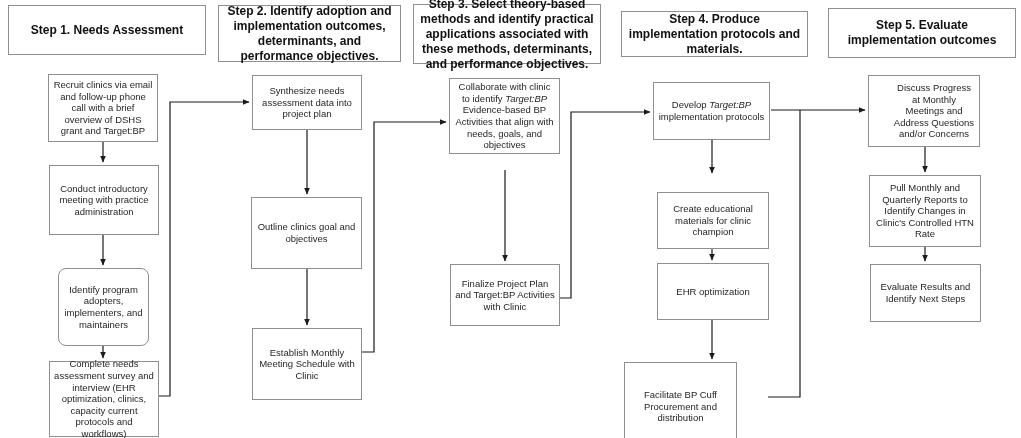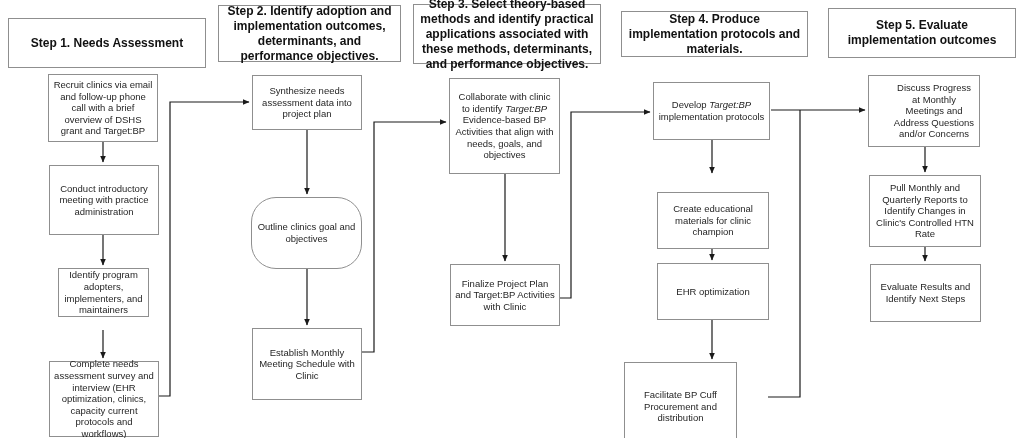--- a/index.html
+++ b/index.html
@@ -64,50 +64,50 @@
     <path class="conn" d="M925 147 L925 172" marker-end="url(#arr)"></path>
     <path class="conn" d="M925 247 L925 261" marker-end="url(#arr)"></path>
 
     <path class="conn" d="M158 396 L170 396 L170 102 L249 102" marker-end="url(#arr)"></path>
     <path class="conn" d="M362 352 L374 352 L374 122 L446 122" marker-end="url(#arr)"></path>
     <path class="conn" d="M560 298 L571 298 L571 112 L650 112" marker-end="url(#arr)"></path>
     <path class="conn" d="M768 397 L800 397 L800 110"></path>
     <path class="conn" d="M771 110 L865 110" marker-end="url(#arr)"></path>
   </svg>
 
-  <div class="hbox" style="left:8px;top:18px;width:198px;height:50px;">Step 1. Needs Assessment</div>
+  <div class="hbox" style="left:8px;top:5px;width:198px;height:50px;">Step 1. Needs Assessment</div>
   <div class="hbox" style="left:218px;top:5px;width:183px;height:57px;">Step 2. Identify adoption and implementation outcomes, determinants, and performance objectives.</div>
   <div class="hbox" style="left:413px;top:4px;width:188px;height:60px;">Step 3. Select theory-based methods and identify practical applications associated with these methods, determinants, and performance objectives.</div>
   <div class="hbox" style="left:621px;top:11px;width:187px;height:46px;">Step 4. Produce implementation protocols and materials.</div>
   <div class="hbox" style="left:828px;top:8px;width:188px;height:50px;">Step 5. Evaluate implementation outcomes</div>
 
   <div class="fbox" style="left:48px;top:74px;width:110px;height:68px;">
     <span>Recruit clinics via email and follow-up phone call with a brief overview of DSHS grant and Target:BP</span>
   </div>
   <div class="fbox" style="left:49px;top:165px;width:110px;height:70px;text-align:center;">
     <span>Conduct introductory meeting with practice administration</span>
   </div>
-  <div class="fbox" style="left:58px;top:268px;width:91px;height:49px;">
+  <div class="fbox" style="left:58px;top:268px;width:91px;height:78px;border-radius:8px;">
     <span>Identify program adopters, implementers, and maintainers</span>
   </div>
   <div class="fbox" style="left:49px;top:361px;width:110px;height:76px;padding:2px 2px;">
     <span>Complete needs assessment survey and interview (EHR optimization, clinics, capacity current protocols and workflows)</span>
   </div>
 
   <div class="fbox" style="left:252px;top:75px;width:110px;height:55px;">
     <span>Synthesize needs assessment data into project plan</span>
   </div>
-  <div class="fbox" style="left:251px;top:197px;width:111px;height:72px;border-radius:25px;">
+  <div class="fbox" style="left:251px;top:197px;width:111px;height:72px;">
     <span>Outline clinics goal and objectives</span>
   </div>
   <div class="fbox" style="left:252px;top:328px;width:110px;height:72px;">
     <span>Establish Monthly Meeting Schedule with Clinic</span>
   </div>
 
-  <div class="fbox" style="left:449px;top:78px;width:111px;height:96px;">
+  <div class="fbox" style="left:449px;top:78px;width:111px;height:76px;">
     <span><span>Collaborate with clinic to identify </span><em>Target:BP</em><span> Evidence-based BP Activities that align with needs, goals, and objectives</span></span>
   </div>
   <div class="fbox" style="left:450px;top:264px;width:110px;height:62px;">
     <span>Finalize Project Plan and Target:BP Activities with Clinic</span>
   </div>
 
   <div class="fbox" style="left:653px;top:82px;width:117px;height:58px;">
     <span><span>Develop </span><em>Target:BP</em><span> implementation protocols</span></span>
   </div>
   <div class="fbox" style="left:657px;top:192px;width:112px;height:57px;">

